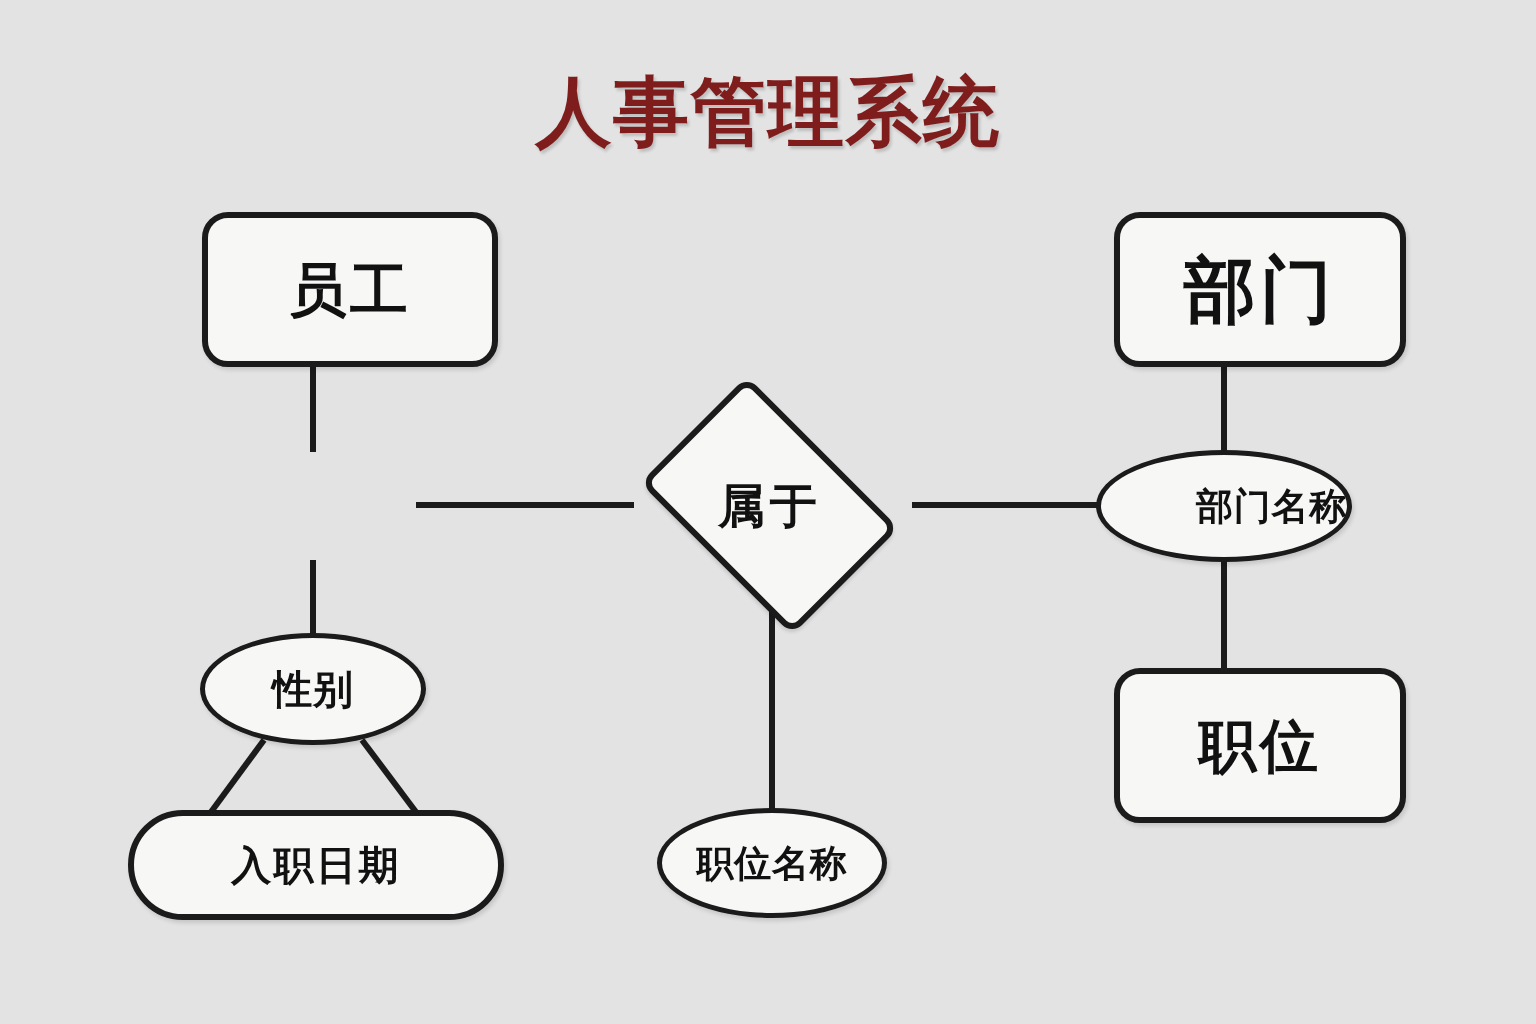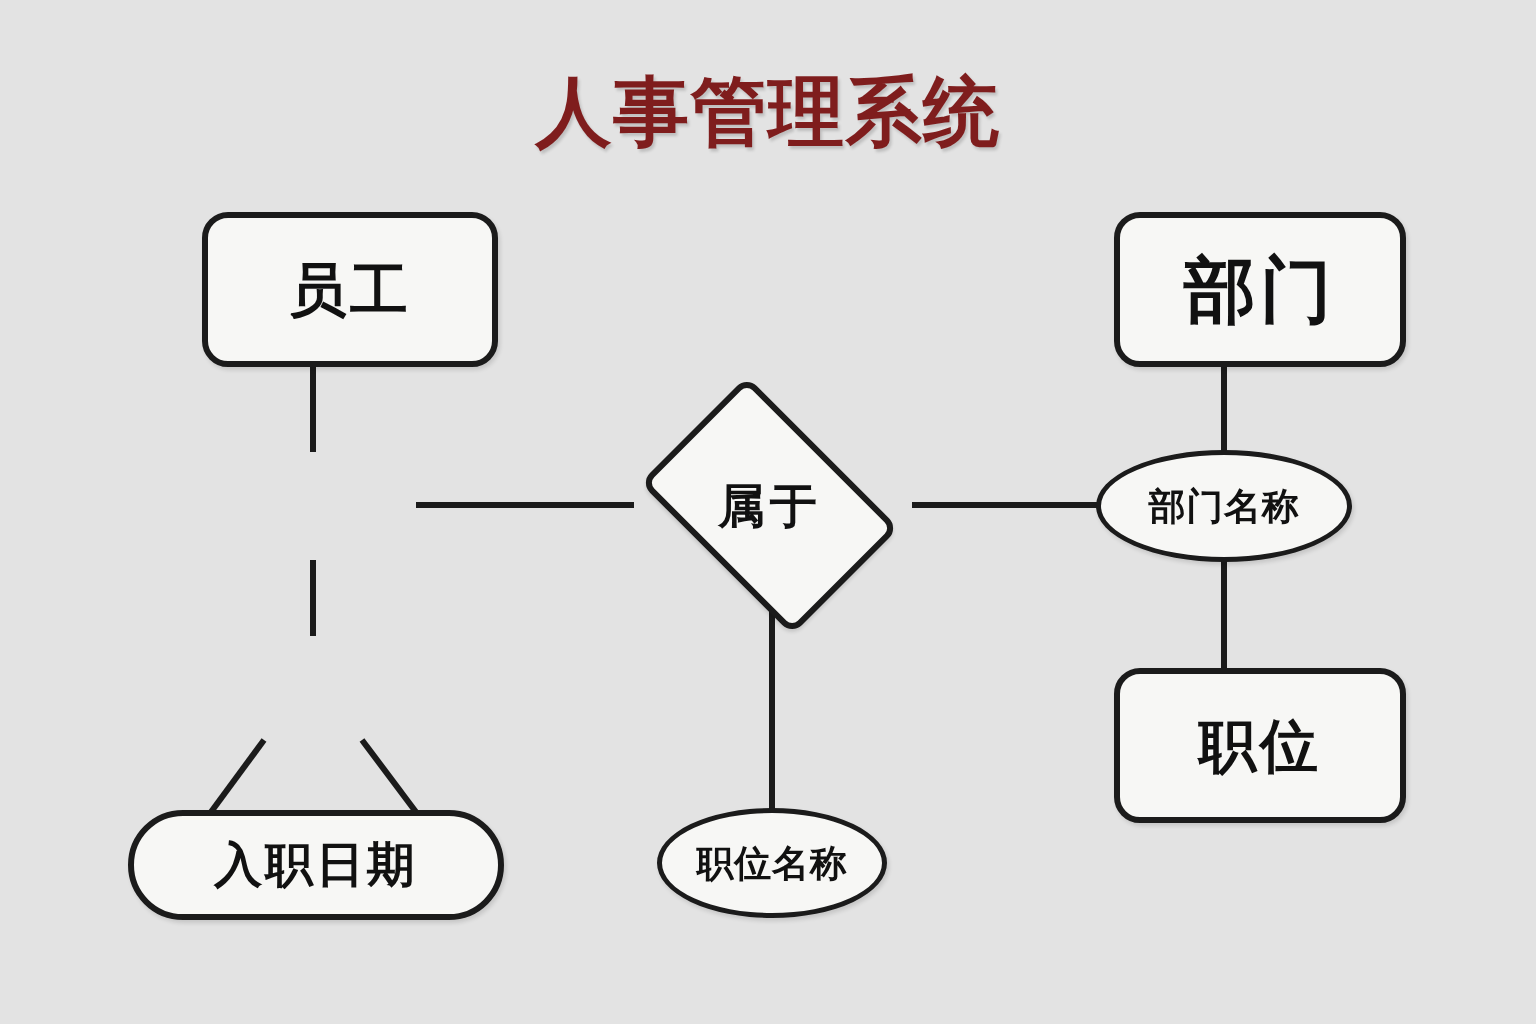--- a/index.html
+++ b/index.html
@@ -118,26 +118,29 @@
 
   <div class="node entity" style="left:1078px; top:668px; width:292px; height:155px; font-size:58px;">
     <span>职位</span>
   </div>
 
   <div class="node relationship" style="left:662px; top:430px; width:215px; height:151px; font-size:47px;">
     <span>属于</span>
   </div>
 
 
+  <div class="node attribute" style="left:200px; top:633px; width:226px; height:112px; font-size:40px;">
+    <span>性别</span>
+  </div>
 
-  <div class="node attribute-pill" style="left:128px; top:810px; width:376px; height:110px; font-size:48px;">
+  <div class="node attribute-pill" style="left:128px; top:810px; width:376px; height:110px; font-size:40px;">
     <span>入职日期</span>
   </div>
 
-  <div class="node attribute" style="left:1096px; top:450px; width:256px; height:112px; font-size:37px;">
+  <div class="node attribute" style="left:1096px; top:450px; width:256px; height:112px; font-size:37px;justify-content:flex-end;">
     <span>部门名称</span>
   </div>
 
   <div class="node attribute" style="left:657px; top:808px; width:230px; height:110px; font-size:37px;">
     <span>职位名称</span>
   </div>
 
 </div>
 
 </body></html>

